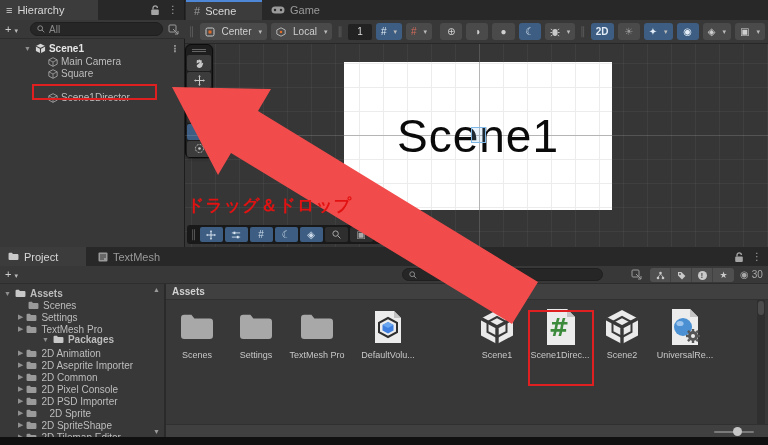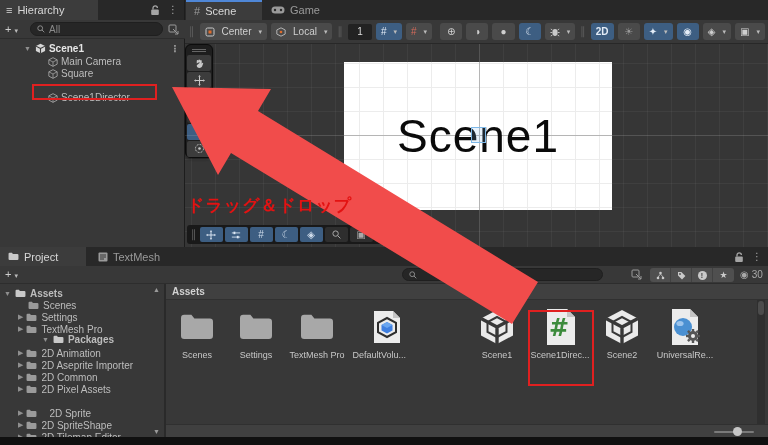--- a/index.html
+++ b/index.html
@@ -441,21 +441,28 @@
           <svg style="margin-left:3px;" width="11" height="9" viewBox="0 0 12 10">
             <path d="M0.5 2 q0-1.2 1.2-1.2 h2.6 l1 1.4 h5 q1.2 0 1.2 1.2 v4.4 q0 1.2-1.2 1.2 H1.7 q-1.2 0-1.2-1.2 z" fill="#9a9a9a"></path>
           </svg>
           <span class="lbl" style="margin-left:4px;">2D Common</span>
         </div>
       <div class="prow" style="top:99px;">
           <span class="tri" style="margin-left:18px;">▶</span>
           <svg style="margin-left:3px;" width="11" height="9" viewBox="0 0 12 10">
             <path d="M0.5 2 q0-1.2 1.2-1.2 h2.6 l1 1.4 h5 q1.2 0 1.2 1.2 v4.4 q0 1.2-1.2 1.2 H1.7 q-1.2 0-1.2-1.2 z" fill="#9a9a9a"></path>
           </svg>
-          <span class="lbl" style="margin-left:4px;">2D Pixel Assets</span>
+          <span class="lbl" style="margin-left:4px;">2D Pixel Console</span>
+        </div>
+      <div class="prow" style="top:111px;">
+          <span class="tri" style="margin-left:18px;">▶</span>
+          <svg style="margin-left:3px;" width="11" height="9" viewBox="0 0 12 10">
+            <path d="M0.5 2 q0-1.2 1.2-1.2 h2.6 l1 1.4 h5 q1.2 0 1.2 1.2 v4.4 q0 1.2-1.2 1.2 H1.7 q-1.2 0-1.2-1.2 z" fill="#9a9a9a"></path>
+          </svg>
+          <span class="lbl" style="margin-left:4px;">2D PSD Importer</span>
         </div>
       <div class="prow" style="top:123px;">
           <span class="tri" style="margin-left:18px;">▶</span>
           <svg style="margin-left:3px;" width="11" height="9" viewBox="0 0 12 10">
             <path d="M0.5 2 q0-1.2 1.2-1.2 h2.6 l1 1.4 h5 q1.2 0 1.2 1.2 v4.4 q0 1.2-1.2 1.2 H1.7 q-1.2 0-1.2-1.2 z" fill="#9a9a9a"></path>
           </svg>
           <span class="lbl" style="margin-left:12px;">2D Sprite</span>
         </div>
       <div class="prow" style="top:135px;">
           <span class="tri" style="margin-left:18px;">▶</span>
@@ -498,21 +505,21 @@
           <div class="tlabel">Settings</div>
         </div>
         <div class="tile" style="left:121px;">
           <div class="ticon">
               <svg width="36" height="30" viewBox="0 0 36 30">
                 <path d="M2 6 q0-3.2 3.2-3.2 h7.2 l3 3.8 h15.4 q3.2 0 3.2 3.2 v14 q0 3.2-3.2 3.2 H5.2 q-3.2 0-3.2-3.2 z" fill="#a8a8a8"></path>
               </svg>
             </div>
           <div class="tlabel">TextMesh Pro</div>
         </div>
-        <div class="tile" style="left:180px;align-items:flex-end;">
+        <div class="tile" style="left:192px;">
           <div class="ticon">
               <svg width="32" height="36" viewBox="0 0 32 36">
                 <path d="M3 2 h19 l7 7 v25 H3 z" fill="#ececec"></path>
                 <path d="M22 2 l7 7 h-7 z" fill="#c4c4c4"></path>
                 <path d="M16 9 L25 13.8 V23.2 L16 28 L7 23.2 V13.8 Z" fill="none" stroke="#2e2e2e" stroke-width="2"></path>
                 <path d="M16 13 L21.5 16 V21.5 L16 24.5 L10.5 21.5 V16 Z" fill="#3f7fe0"></path>
                 <path d="M16 13 L21.5 16 L16 19 L10.5 16 Z" fill="#6aa6f0"></path>
               </svg>
             </div>
           <div class="tlabel">DefaultVolu...</div>

